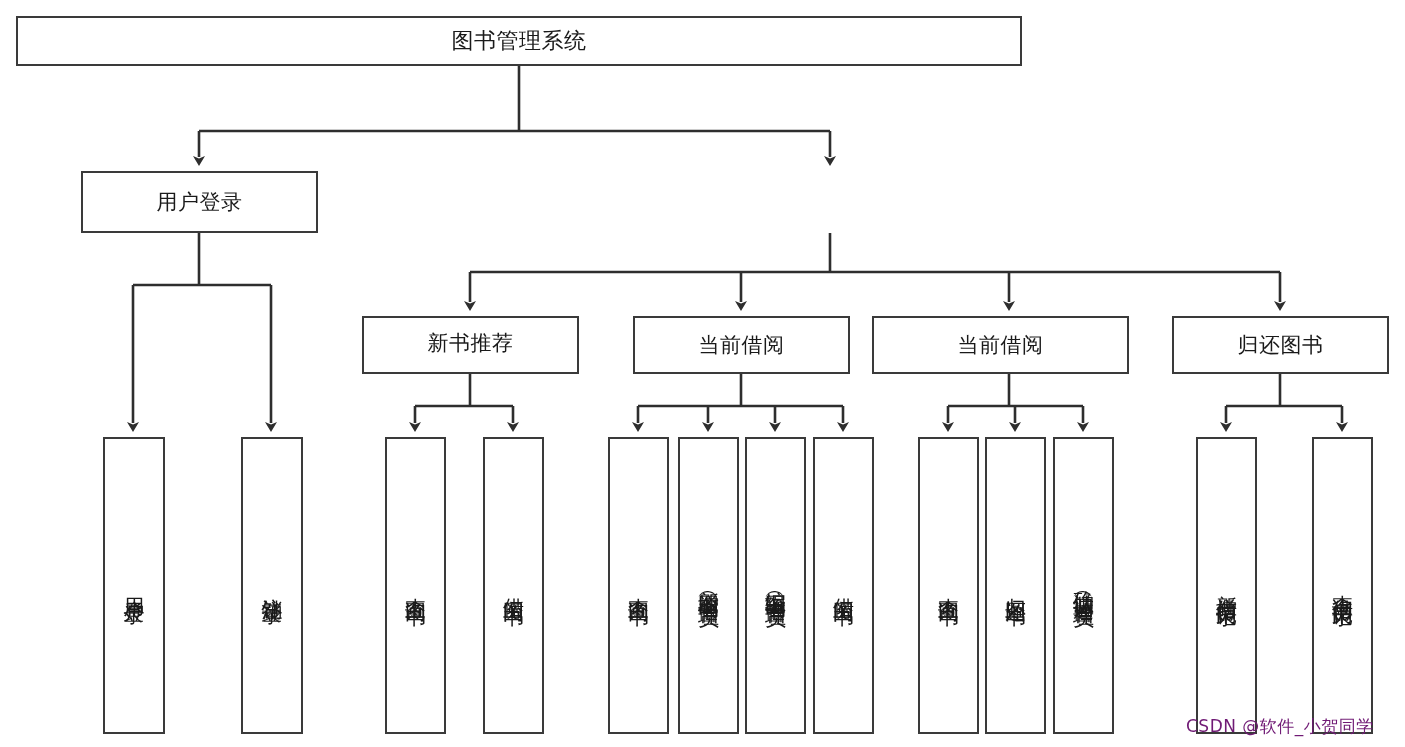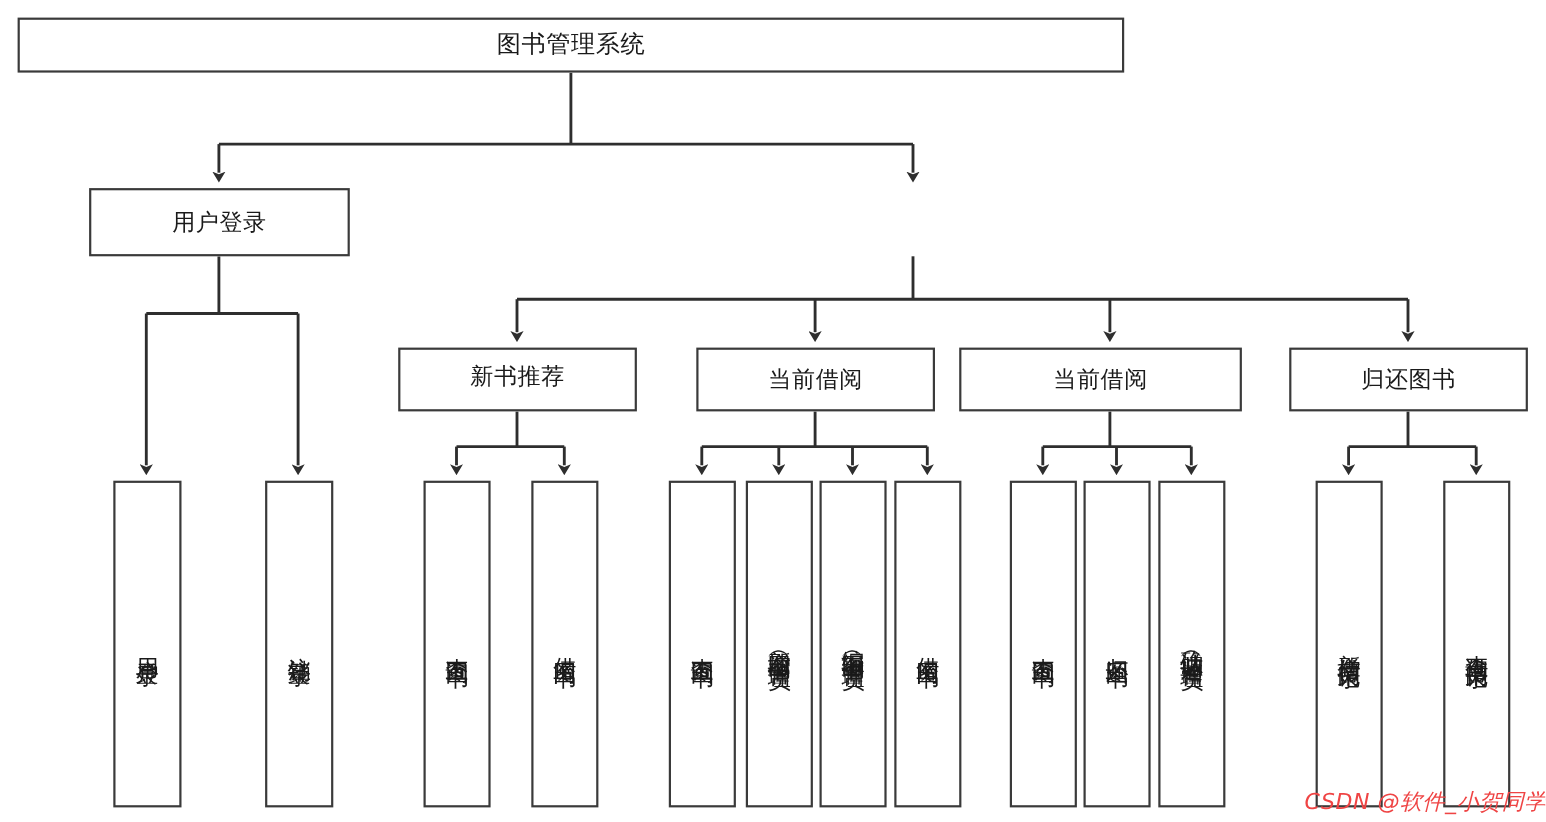--- a/index.html
+++ b/index.html
@@ -60,26 +60,25 @@
     writing-mode: vertical-rl;
     text-orientation: upright;
     font-size: 21px;
     line-height: 1.05;
     letter-spacing: 2.5px;
     white-space: normal;
     max-height: 100%;
   }
   .watermark {
     position: absolute;
-    font-size: 20px;
-    color: #ef4444;
+    font-size: 17px;
+    color: #701a75;
     letter-spacing: 0.5px;
     white-space: nowrap;
     user-select: none;
-    font-style: italic;
   }
 </style>
 </head>
 <body>
 
 <div id="diagram-root">
 
   <svg class="connectors" viewBox="0 0 1405 747" xmlns="http://www.w3.org/2000/svg">
     <defs>
       <marker id="arrow" markerWidth="10" markerHeight="12" refX="1" refY="6" orient="auto" markerUnits="userSpaceOnUse">

